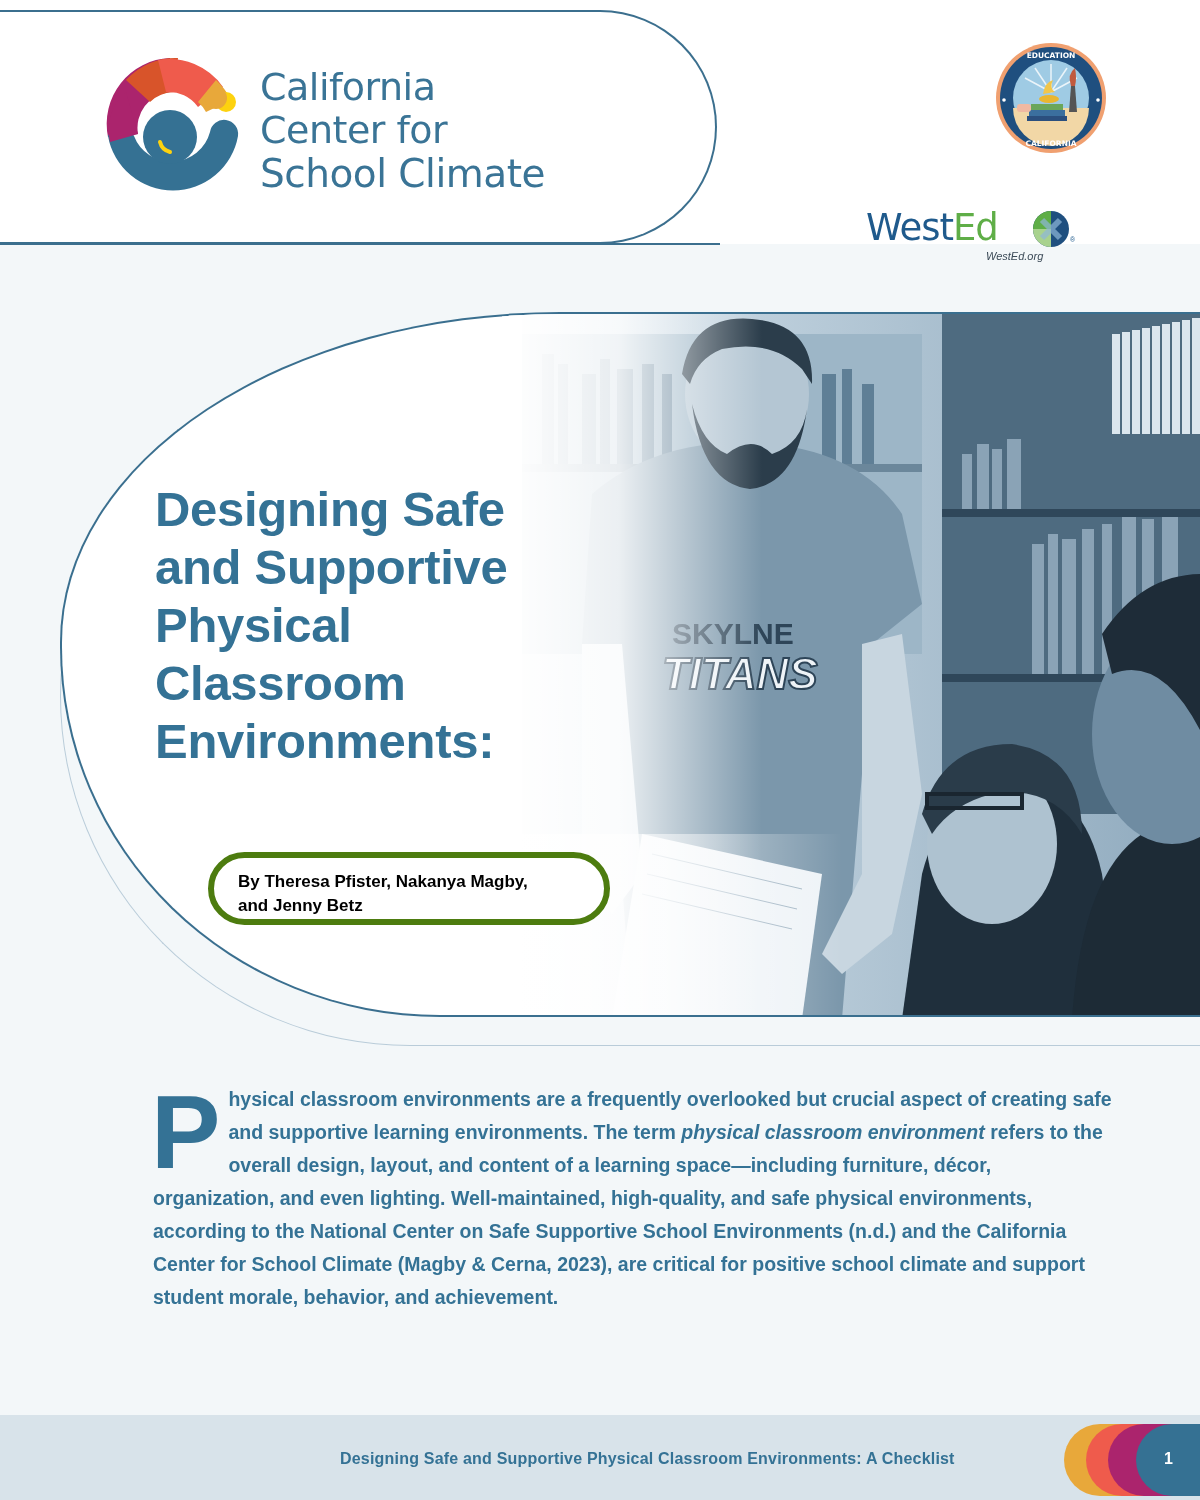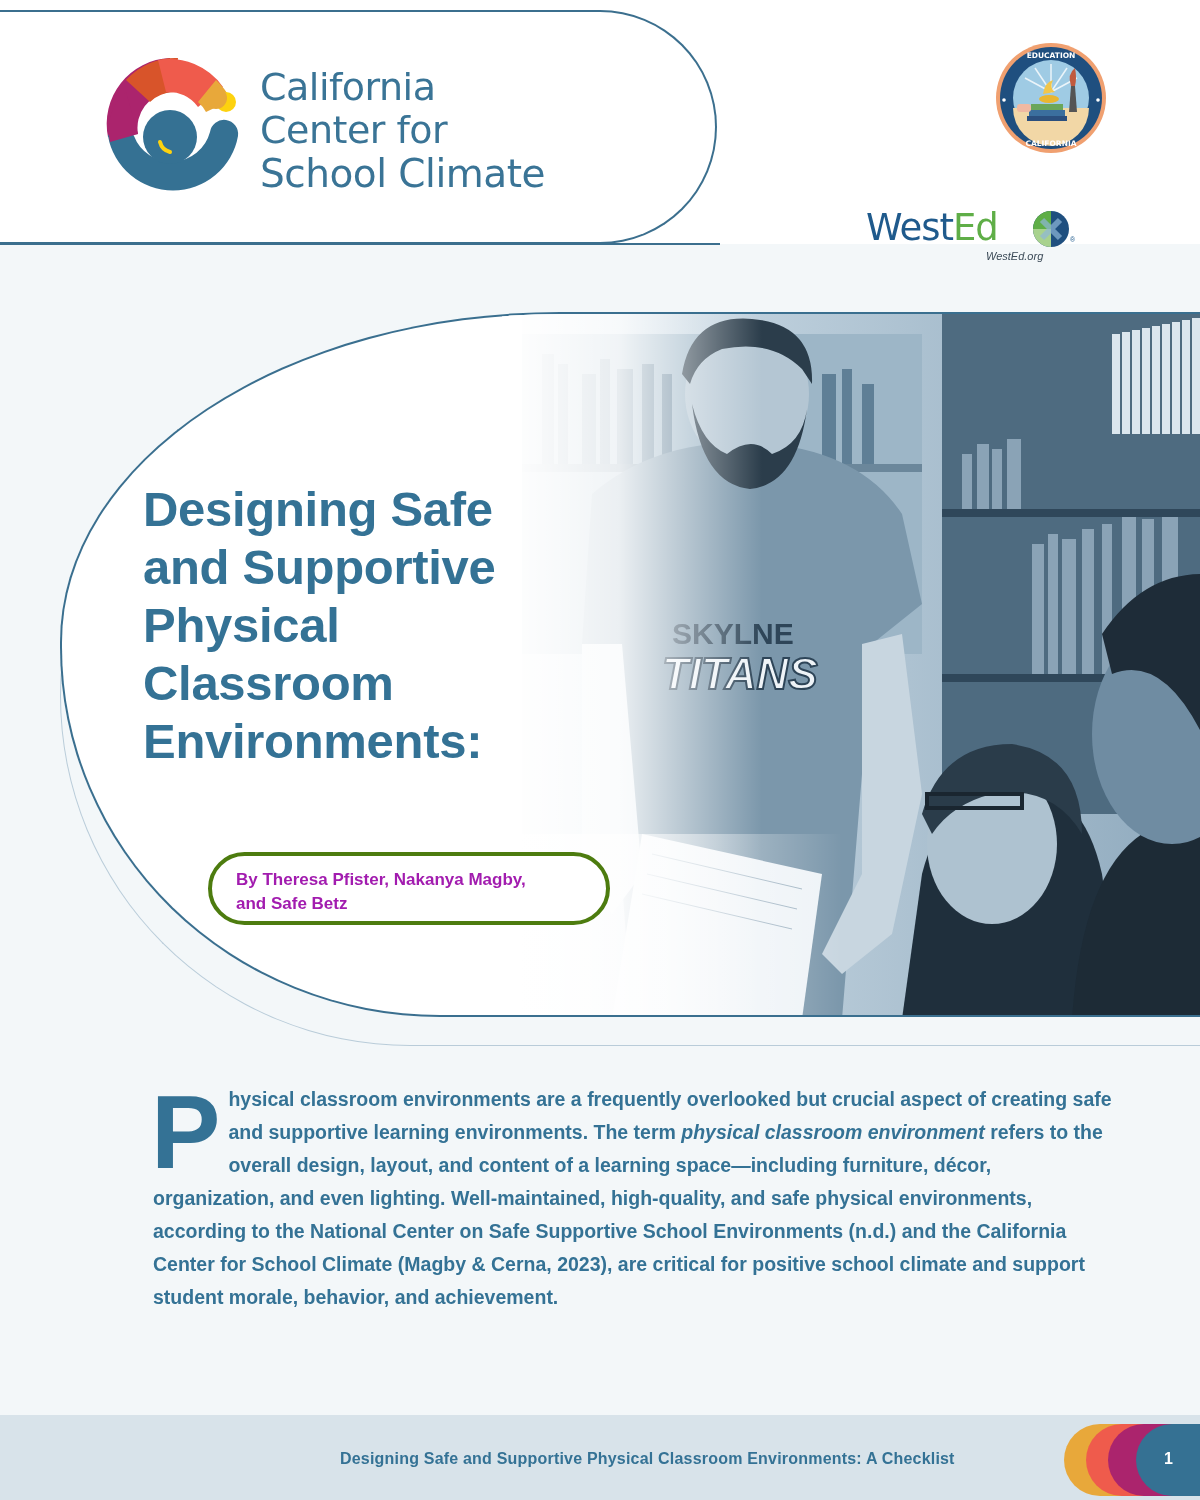--- a/index.html
+++ b/index.html
@@ -56,30 +56,30 @@
   .hero-photo { position: absolute; left: 460px; top: 0; width: 680px; height: 705px; }
   .hero-fade {
     position: absolute; left: 440px; top: 0; width: 260px; height: 705px;
     background: linear-gradient(to right, #ffffff 0%, rgba(255,255,255,0.85) 45%, rgba(255,255,255,0) 100%);
   }
   .hero-fade-bottom {
     position: absolute; left: 460px; top: 520px; width: 320px; height: 185px;
     background: linear-gradient(to right, rgba(255,255,255,0.9) 0%, rgba(255,255,255,0.4) 60%, rgba(255,255,255,0) 100%);
   }
   .hero-title {
-    position: absolute; left: 143px; top: 480px; width: 420px;
+    position: absolute; left: 155px; top: 480px; width: 420px;
     font-family: "Liberation Sans", sans-serif; font-weight: bold;
     font-size: 49px; line-height: 58px; color: #347295; letter-spacing: -0.3px;
   }
   .byline {
     position: absolute; left: 208px; top: 852px; width: 402px; height: 73px;
-    border: 4px solid #4d7c0f; border-radius: 37px; background: rgba(255,255,255,0.85);
+    border: 6px solid #4d7c0f; border-radius: 37px; background: rgba(255,255,255,0.85);
     padding: 12px 0 0 24px;
     font-family: "Liberation Sans", sans-serif; font-weight: bold;
-    font-size: 17px; line-height: 24px; color: #a21caf;
+    font-size: 17px; line-height: 24px; color: #000000;
   }
 
   .body-text {
     position: absolute; left: 153px; top: 1083px; width: 960px;
     font-family: "Liberation Sans", sans-serif; font-weight: bold;
     font-size: 19.5px; line-height: 33px; color: #347295;
   }
   .dropcap {
     float: left; font-size: 104px; line-height: 86px; height: 92px;
     margin: 6px 8px 0 -2px; font-weight: bold; color: #347295;
@@ -264,21 +264,21 @@
 <h1 class="hero-title">
   <div>Designing Safe</div>
   <div>and Supportive</div>
   <div>Physical</div>
   <div>Classroom</div>
   <div>Environments:</div>
 </h1>
 
 <div class="byline">
   <div>By Theresa Pfister, Nakanya Magby,</div>
-  <div>and Safe Betz</div>
+  <div>and Jenny Betz</div>
 </div>
 
 <p class="body-text"><span class="dropcap">P</span><span>hysical classroom environments are a frequently overlooked but crucial aspect of creating safe and supportive learning environments. The term </span><em>physical classroom environment</em><span> refers to the overall design, layout, and content of a learning space—including furniture, décor, organization, and even lighting. Well-maintained, high-quality, and safe physical environments, according to the National Center on Safe Supportive School Environments (n.d.) and the California Center for School Climate (Magby &amp; Cerna, 2023), are critical for positive school climate and support student morale, behavior, and achievement.</span></p>
 
 <div class="footer"></div>
 <div class="footer-title">Designing Safe and Supportive Physical Classroom Environments: A Checklist</div>
 <div class="tab tab-1"></div>
 <div class="tab tab-2"></div>
 <div class="tab tab-3"></div>
 <div class="tab tab-4"></div>

